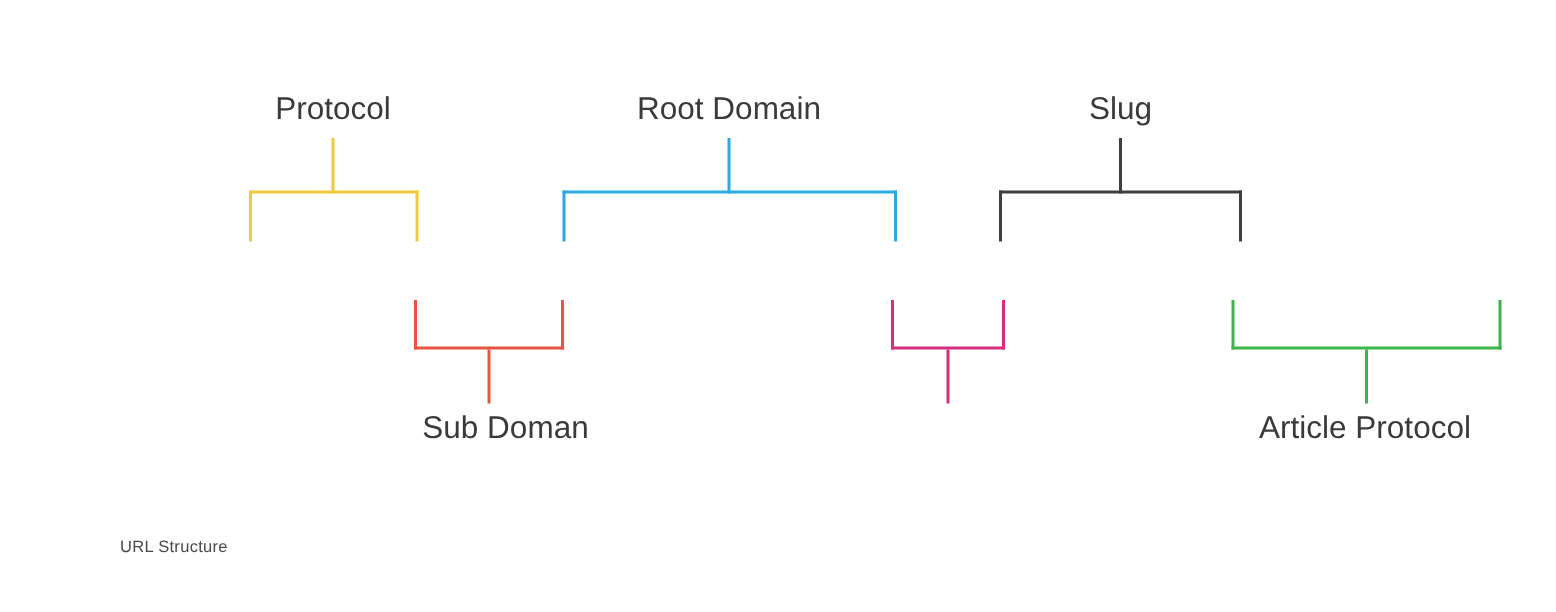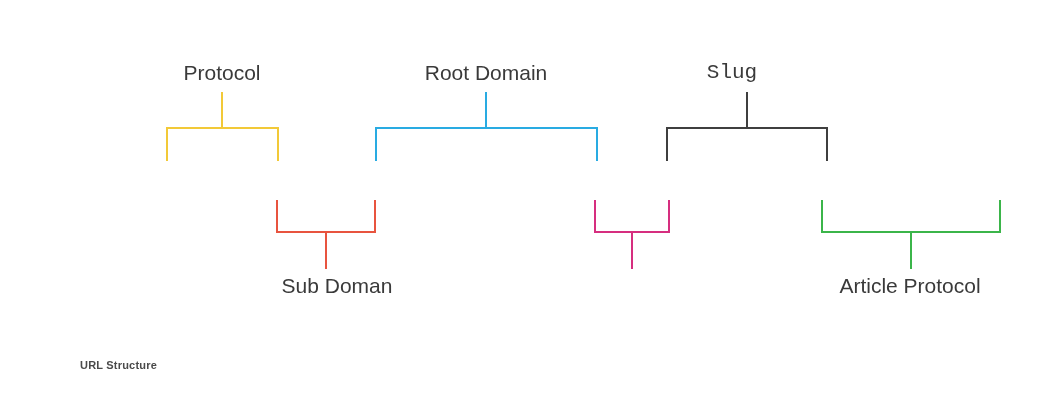--- a/index.html
+++ b/index.html
@@ -70,36 +70,36 @@
     width: 2px;
   }
 
   
   .caption {
     position: absolute;
     left: 80px;
     top: 359px;
     font-family: "Liberation Sans", sans-serif;
     font-size: 11px;
-    font-weight: 700;
+    font-weight: 400;
     color: #4a4a4a;
     letter-spacing: 0.2px;
     white-space: nowrap;
   }
 </style>
 </head>
 <body>
 
 <div id="diagram">
 
   <div class="label" style="left:146px; top:60px; width:152px;">Protocol</div>
 
   <div class="label" style="left:410px; top:60px; width:152px;">Root Domain</div>
 
-  <div class="label" style="left:656px; top:60px; width:152px;font-family:Liberation Mono, monospace;">Slug</div>
+  <div class="label" style="left:671px; top:60px; width:152px;">Slug</div>
 
   <div class="stem" style="left:221px; top:92px; height:37px; background:#F2C938;"></div>
 
   <div class="stem" style="left:485px; top:92px; height:37px; background:#29ABE2;"></div>
 
   <div class="stem" style="left:746px; top:92px; height:37px; background:#3F3F3F;"></div>
 
   <div class="bracket" style="left:166px; top:127px; width:113px; height:34px;">
     <div class="hbar" style="top:0; background:#F2C938;"></div>
     <div class="leg leg-left" style="top:0; height:34px; background:#F2C938;"></div>

